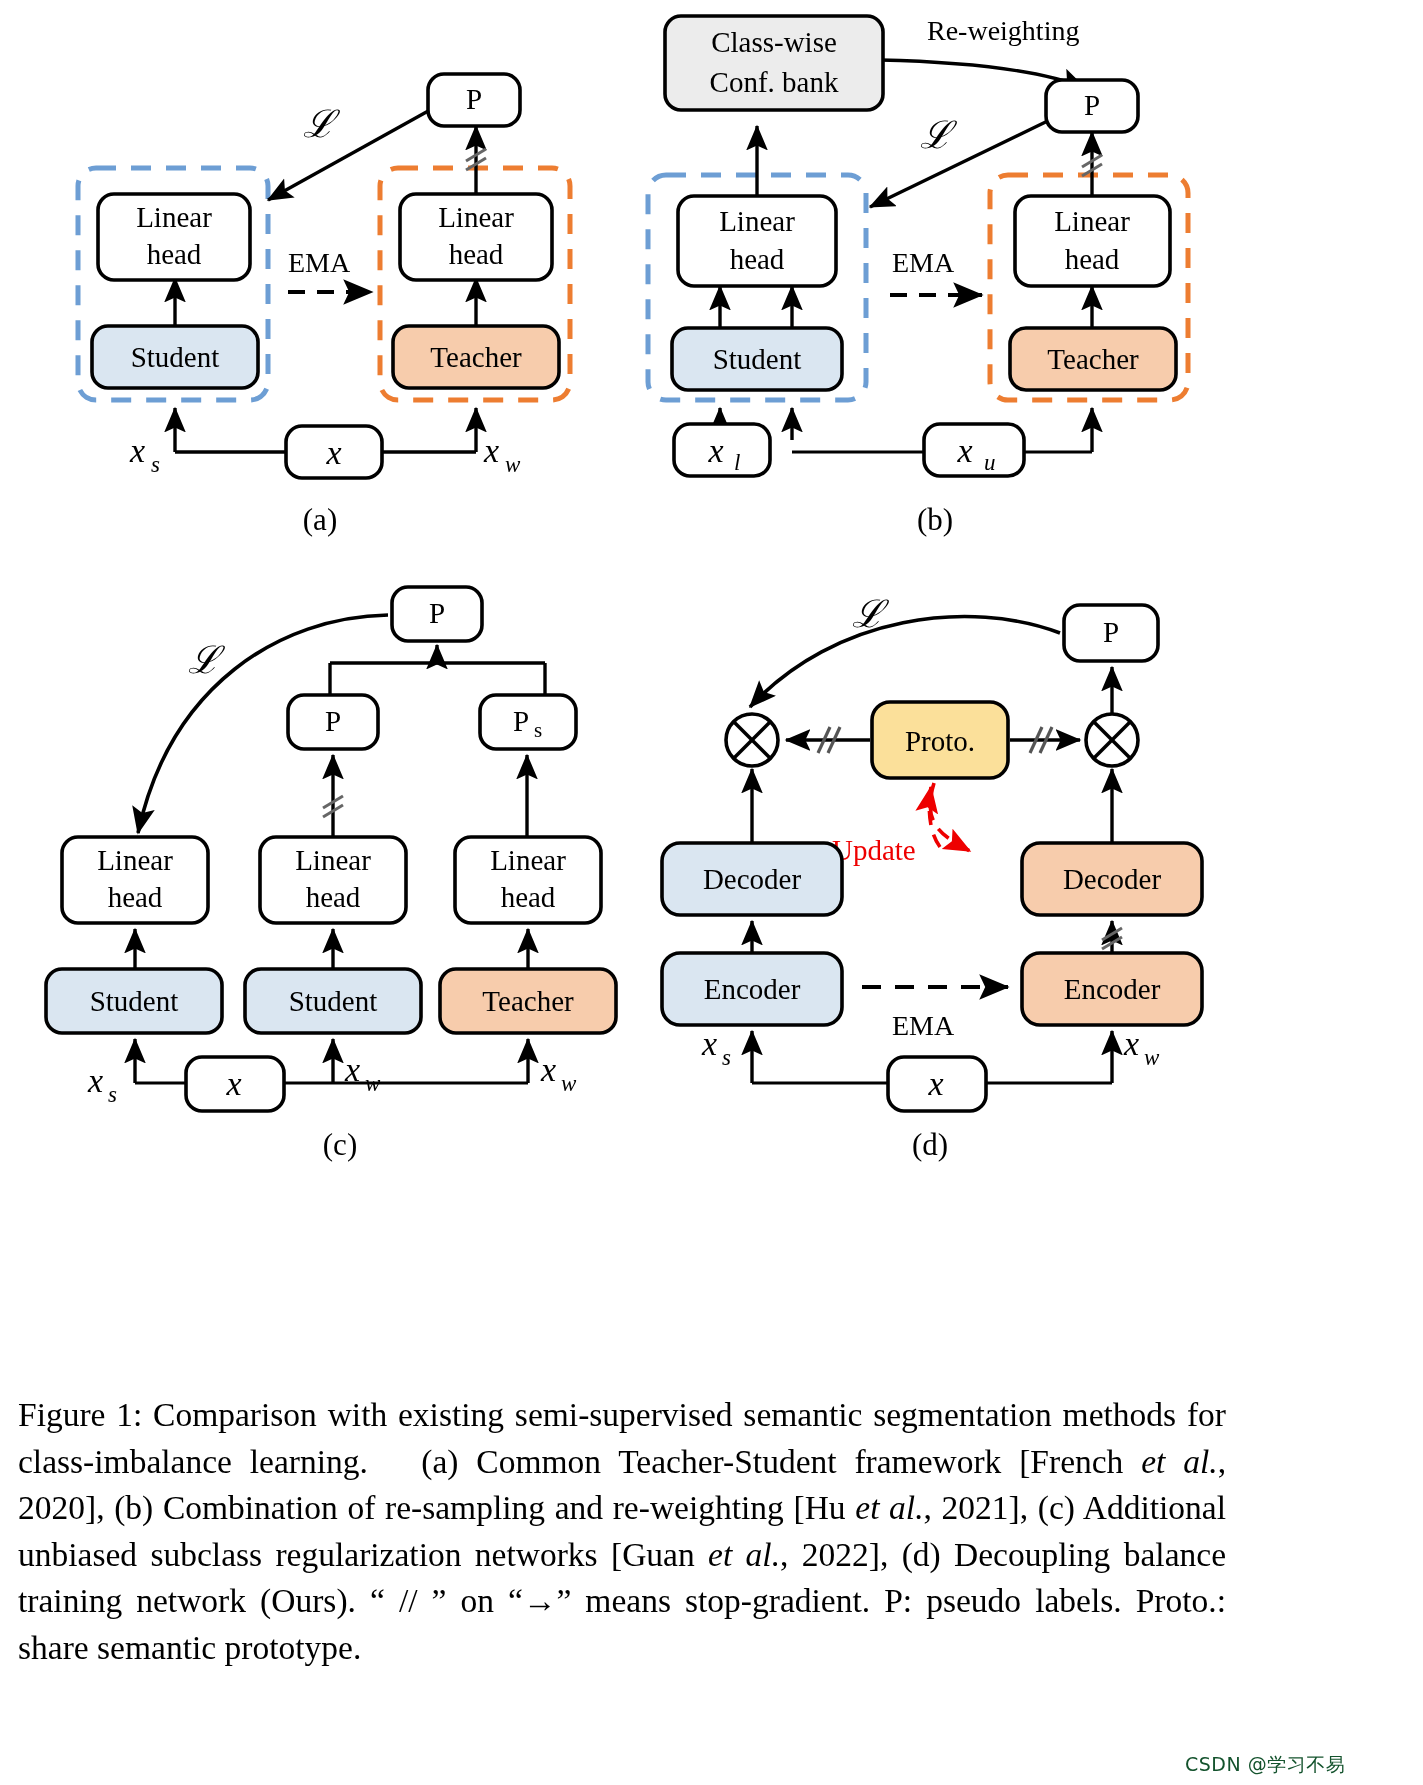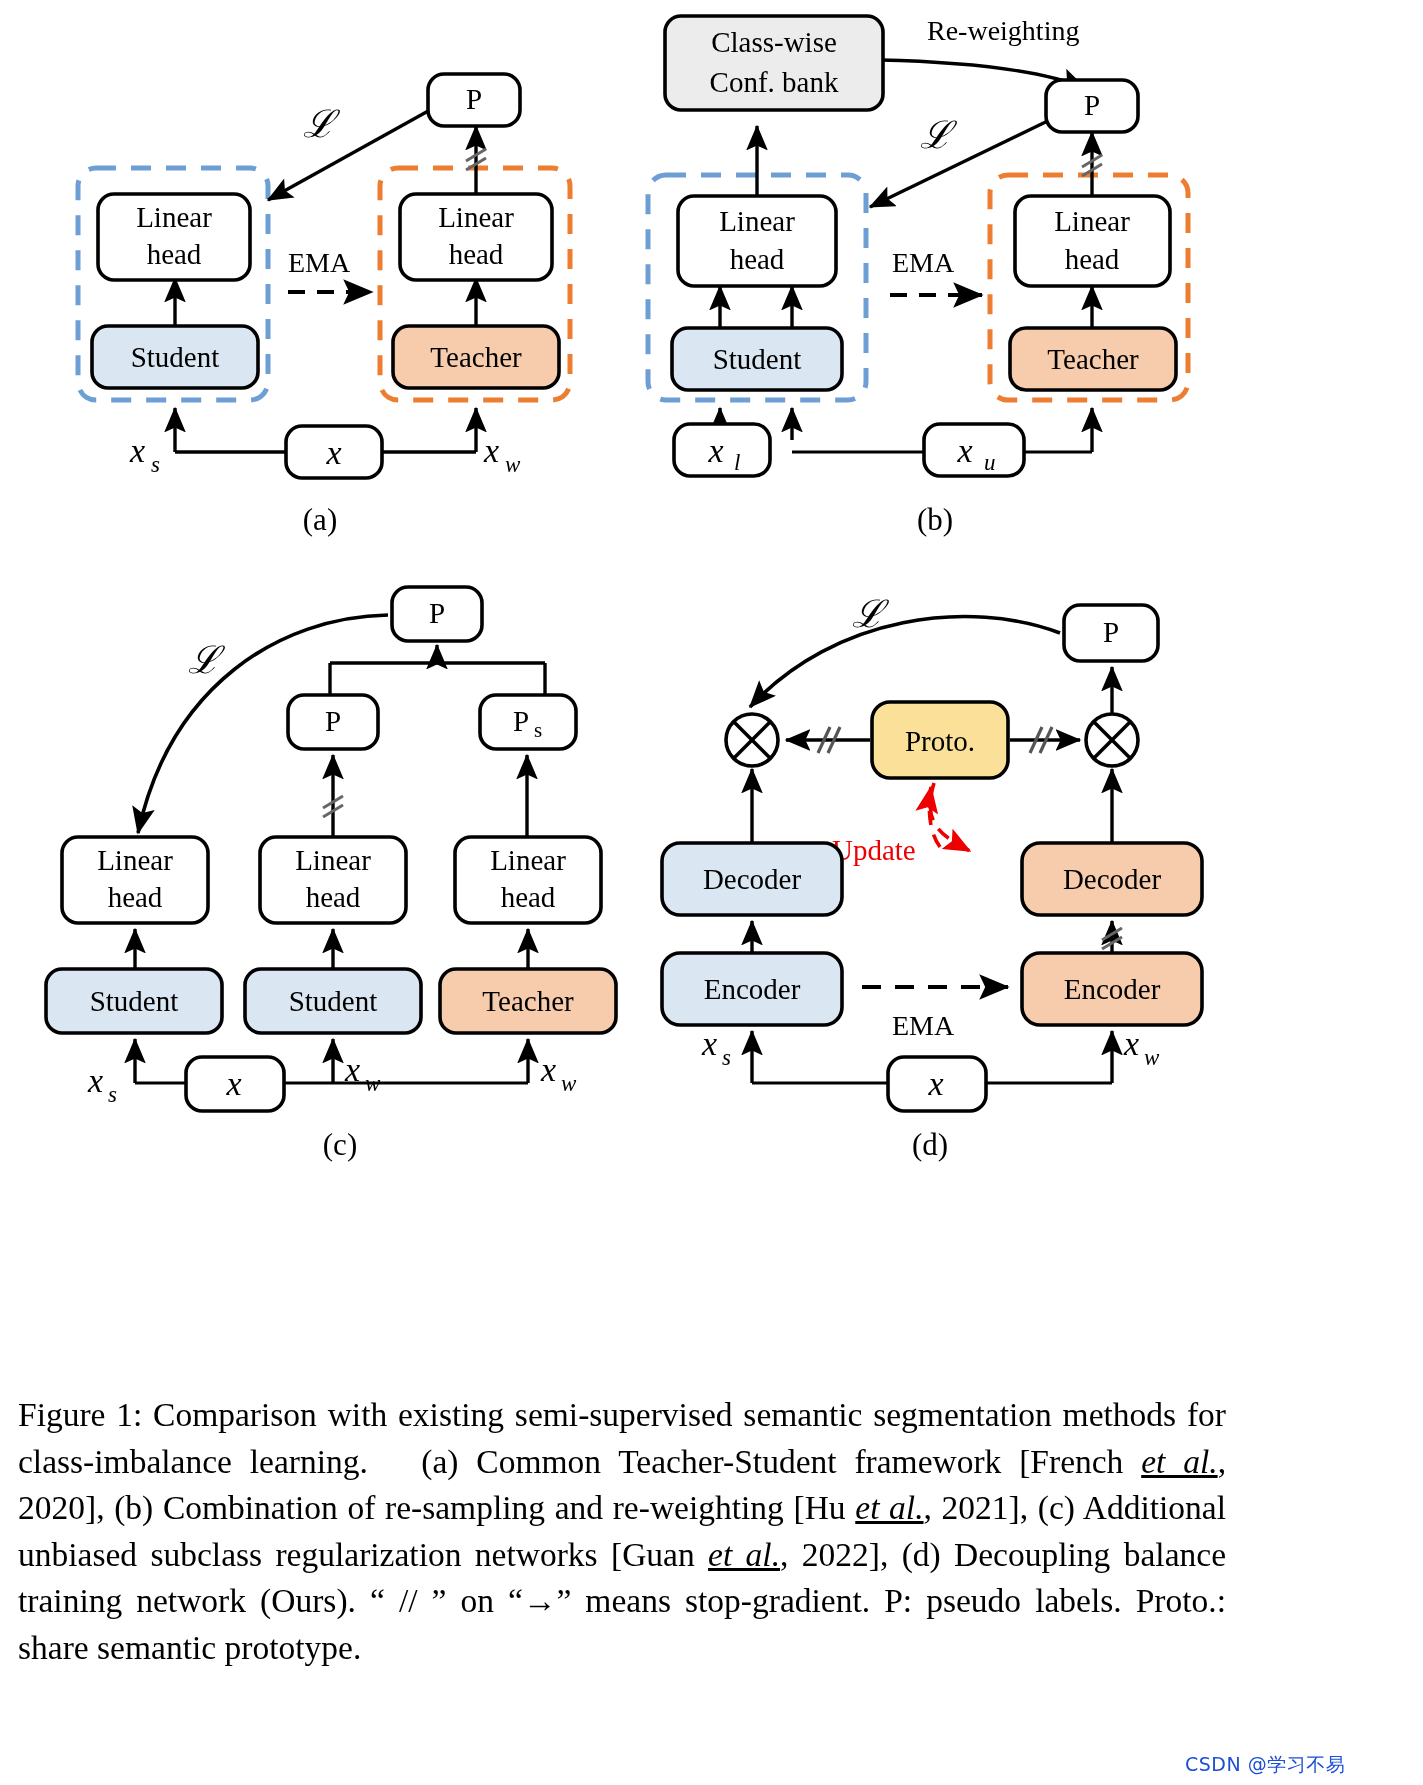--- a/index.html
+++ b/index.html
@@ -10,23 +10,23 @@
   .boxtext{font-family:"Liberation Serif",serif;font-size:29px;fill:#000;}
   .mathit{font-family:"Liberation Serif",serif;font-style:italic;font-size:34px;fill:#000;}
   .mathsub{font-family:"Liberation Serif",serif;font-style:italic;font-size:23px;fill:#000;}
   .scriptL{font-family:"Liberation Serif",serif;font-style:italic;font-size:38px;fill:#000;}
   .panel-label{font-family:"Liberation Serif",serif;font-size:31px;fill:#000;}
   .sidelab{font-family:"Liberation Serif",serif;font-size:28px;fill:#000;}
   .redlab{font-family:"Liberation Serif",serif;font-size:29px;fill:#ee0000;}
   .caption{position:absolute;left:18px;top:1392px;width:1208px;
            font-family:"Liberation Serif",serif;font-size:33.5px;line-height:46.5px;
            text-align:justify;text-justify:inter-word;color:#000;}
-  .caption i{font-style:italic;text-decoration:underline;}
+  .caption i{font-style:italic;}
   .wm{position:absolute;left:1185px;top:1752px;font-family:"DejaVu Sans",sans-serif;
-      font-size:19px;color:#1d4ed8;letter-spacing:.5px;white-space:nowrap;}
+      font-size:19px;color:#14532d;letter-spacing:.5px;white-space:nowrap;}
 </style>
 </head>
 <body>
 
 <div id="fig">
 
   <svg class="diagram" width="640" height="560" viewBox="0 0 640 560" style="left:0px;top:0px;">
     <defs>
       <marker id="ah" markerWidth="9" markerHeight="9" refX="7.2" refY="3.2" orient="auto" markerUnits="strokeWidth">
         <path d="M0,0 L7.6,3.2 L0,6.4 L1.5,3.2 z" fill="#000"></path>

